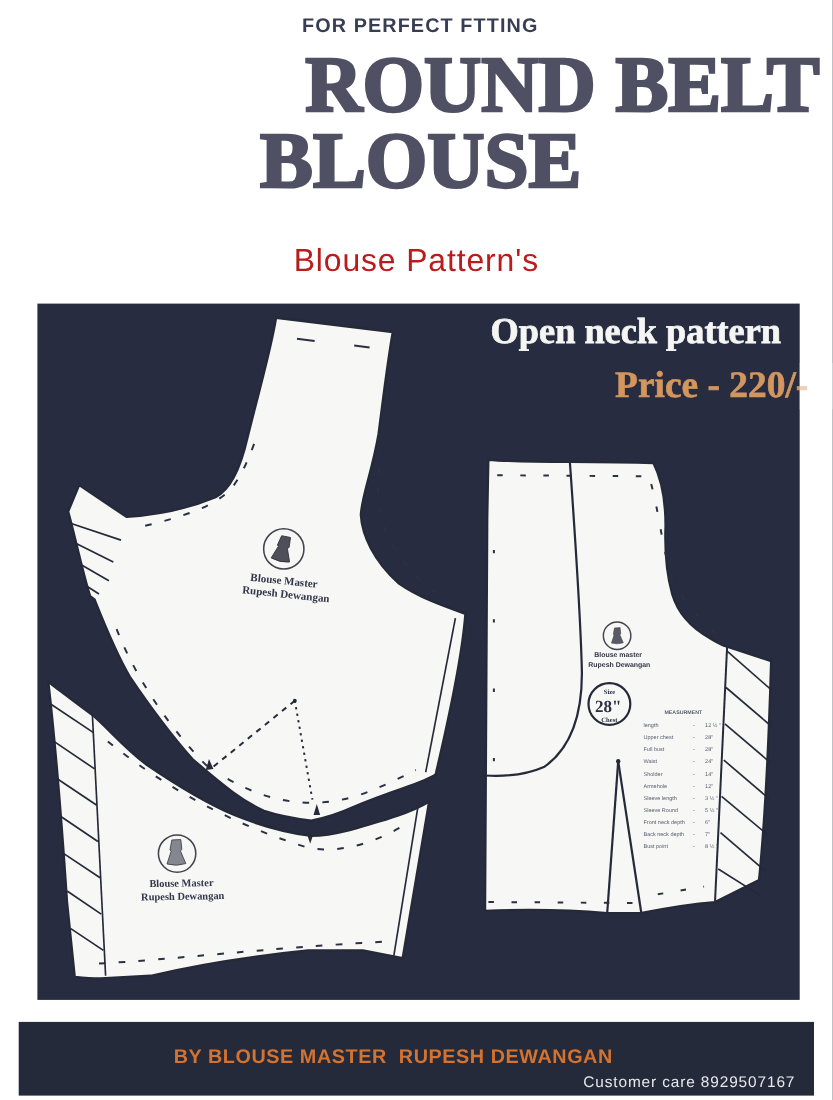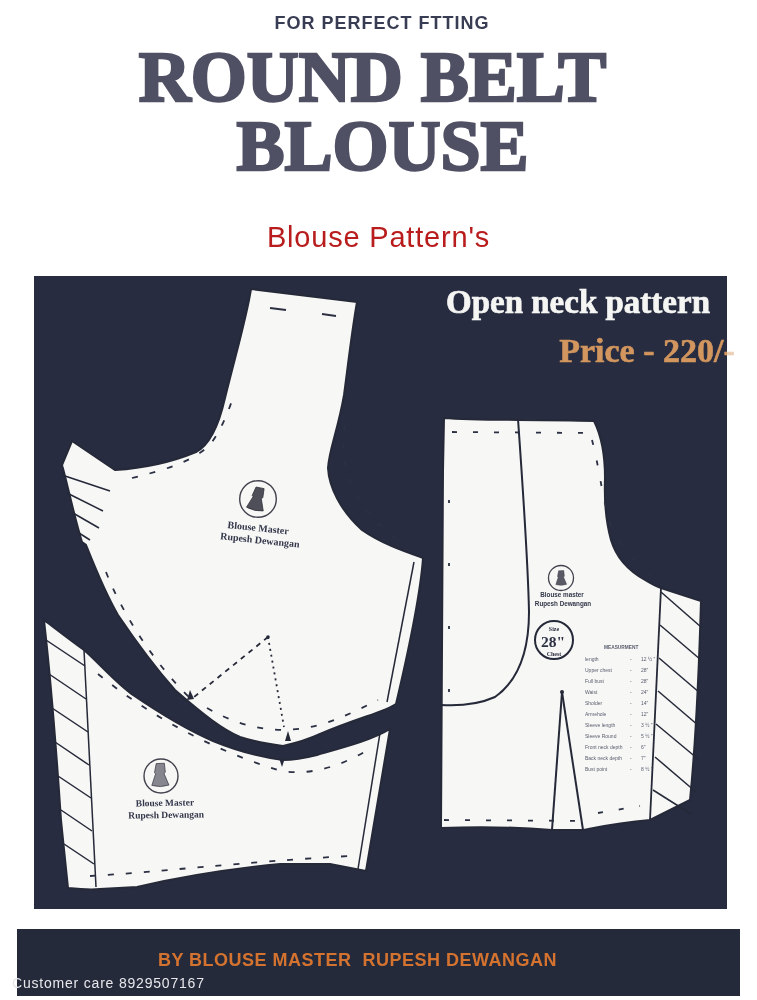--- a/index.html
+++ b/index.html
@@ -5,21 +5,21 @@
   html,body{margin:0;padding:0;}
   body{width:757px;height:1000px;position:relative;background:#ffffff;overflow:hidden;
        font-family:"Liberation Sans",sans-serif;}
   .abs{position:absolute;}
 </style>
 </head>
 <body>
 
 <div class="abs" style="left:0;top:13px;width:764px;text-align:center;font-weight:bold;font-size:18px;letter-spacing:1.0px;color:#383d53;">FOR PERFECT FTTING</div>
 
-<div class="abs" id="t1" style="left:0;top:36px;width:745px;text-align:center;font-family:'Liberation Serif',serif;font-weight:bold;font-size:72px;letter-spacing:0px;color:#505064;-webkit-text-stroke:2.5px #505064;">ROUND BELT</div>
+<div class="abs" id="t1" style="left:0;top:36px;width:745px;text-align:right;font-family:'Liberation Serif',serif;font-weight:bold;font-size:72px;letter-spacing:0px;color:#505064;-webkit-text-stroke:2.5px #505064;">ROUND BELT</div>
 
 <div class="abs" id="t2" style="left:0;top:105px;width:765px;text-align:center;font-family:'Liberation Serif',serif;font-weight:bold;font-size:72px;letter-spacing:0px;color:#505064;-webkit-text-stroke:2.5px #505064;">BLOUSE</div>
 
 <div class="abs" style="left:0;top:221px;width:757px;text-align:center;font-size:29px;letter-spacing:0.8px;color:#b91c1c;">Blouse Pattern's</div>
 
 <svg class="abs" style="left:0;top:0;" width="757" height="1000" viewBox="0 0 757 1000">
 
   <rect x="34" y="276" width="693" height="633" fill="#272c40"></rect>
 
   <g stroke="#252938" stroke-width="2" fill="none">
@@ -203,13 +203,13 @@
 </svg>
 
 <div class="abs" id="onp" style="left:0;top:284px;width:1156px;text-align:center;font-family:'Liberation Serif',serif;font-weight:bold;font-size:33px;letter-spacing:0px;color:#f5f5f3;-webkit-text-stroke:0.7px #f5f5f3;">Open neck pattern</div>
 
 <div class="abs" id="price" style="left:0;top:332px;width:1294px;text-align:center;font-family:'Liberation Serif',serif;font-weight:bold;font-size:34px;letter-spacing:0px;color:#d2965e;-webkit-text-stroke:0.6px #d2965e;">Price - 220/-</div>
 
 <div class="abs" style="left:727px;top:330px;width:30px;height:42px;background:rgba(255,255,255,0.55);"></div>
 
 <div class="abs" style="left:0;top:950px;width:715px;text-align:center;font-weight:bold;font-size:18px;letter-spacing:0.5px;color:#d4732f;">BY BLOUSE MASTER&nbsp; RUPESH DEWANGAN</div>
 
-<div class="abs" style="left:12px;top:975px;width:722px;text-align:left;font-size:14px;letter-spacing:0.8px;color:#e8e8ec;">Customer care 8929507167</div>
+<div class="abs" style="left:1px;top:975px;width:722px;text-align:right;font-size:14px;letter-spacing:0.8px;color:#e8e8ec;">Customer care 8929507167</div>
 
 </body></html>

